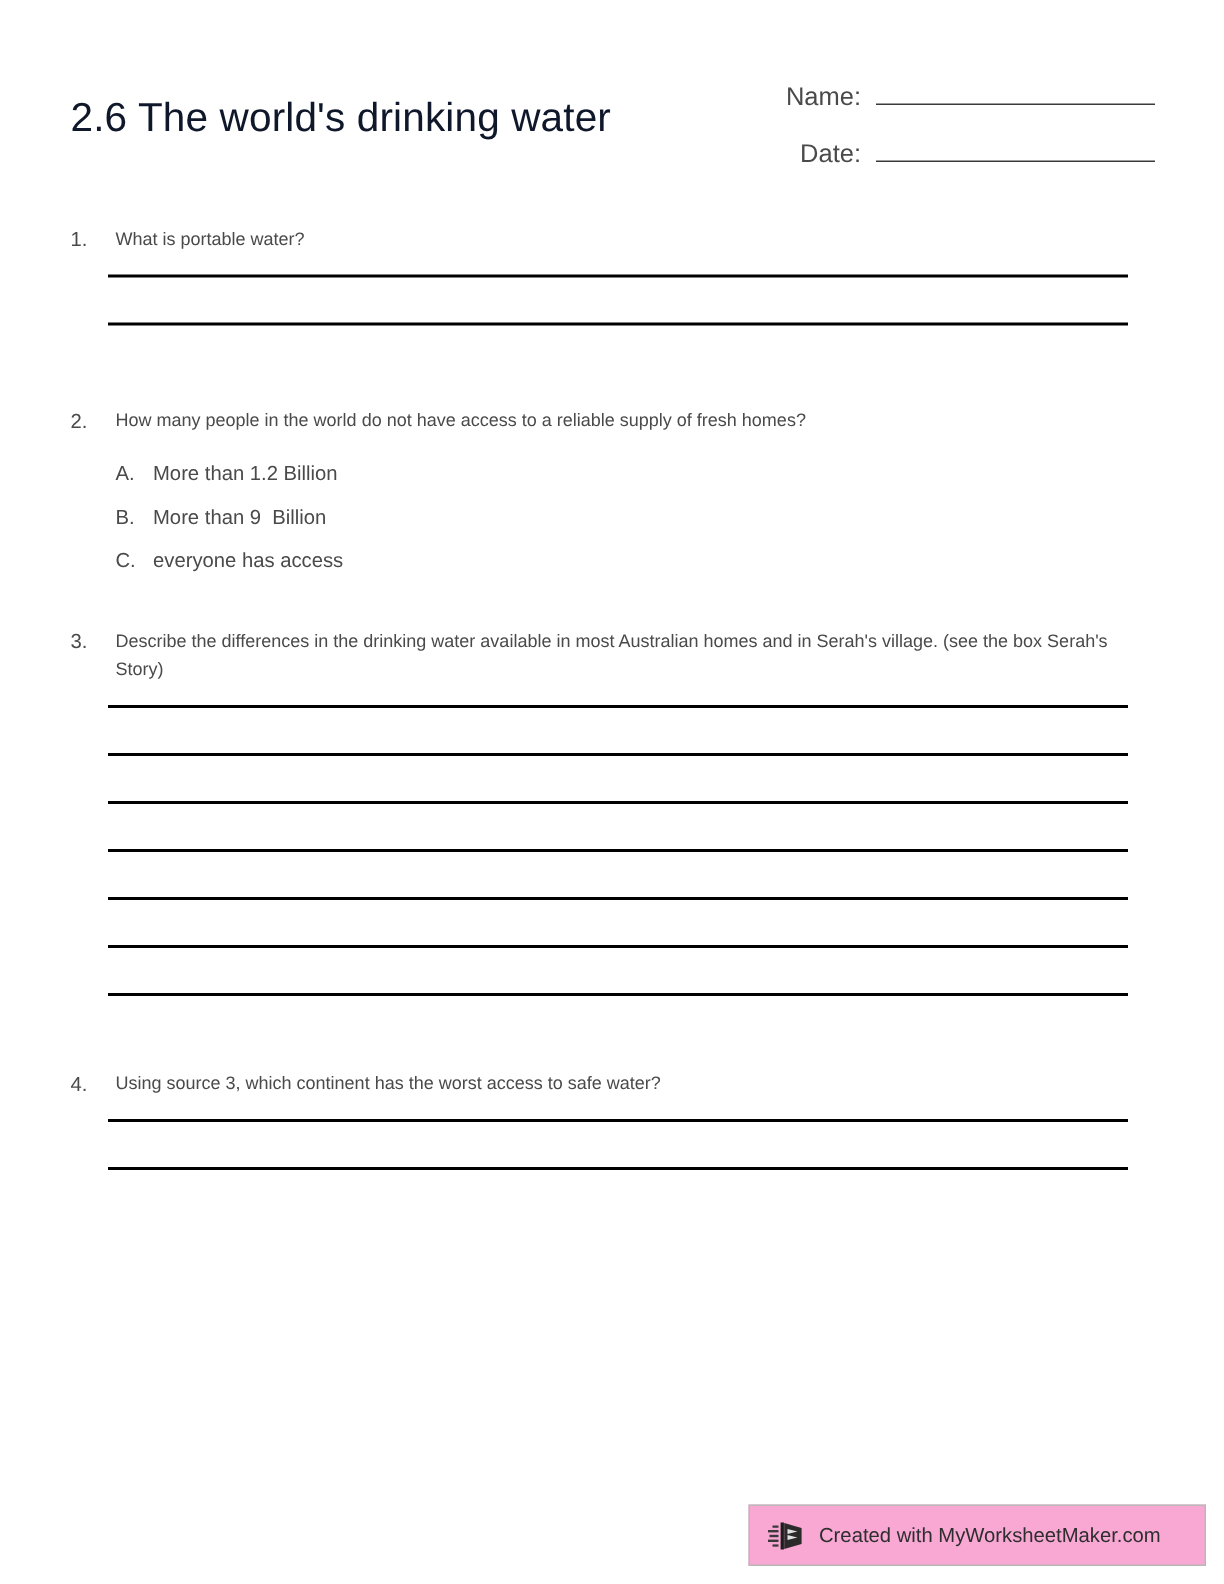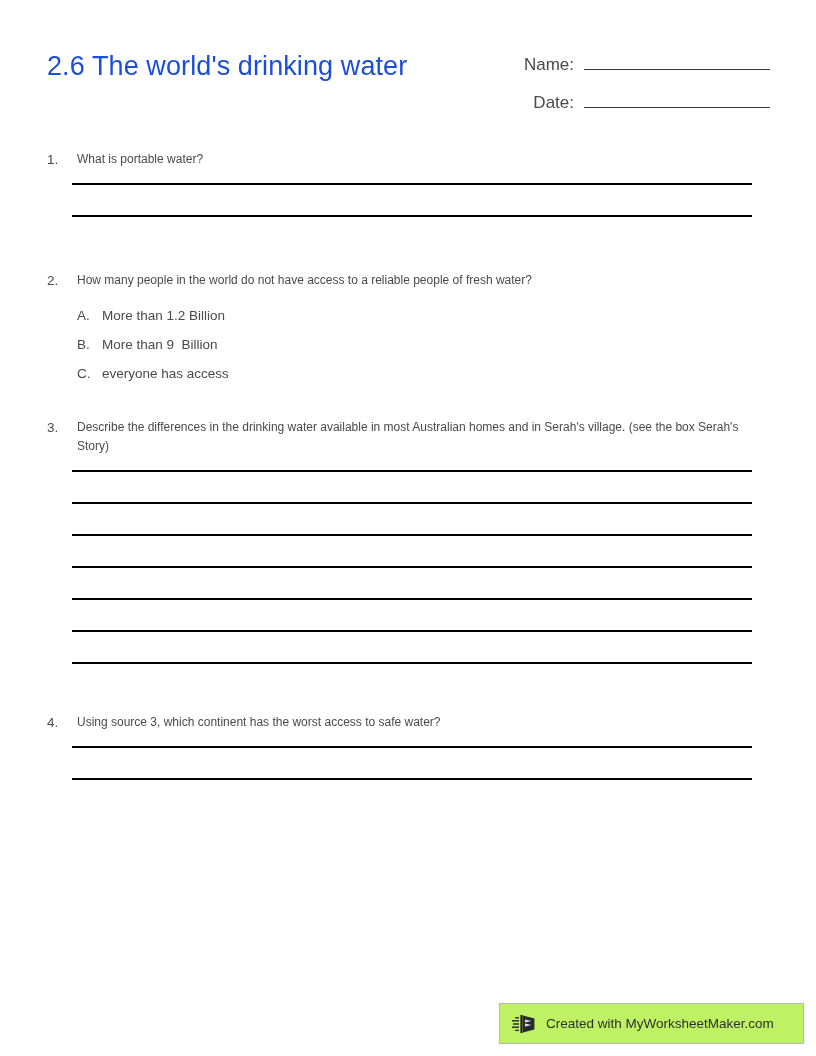--- a/index.html
+++ b/index.html
@@ -21,26 +21,26 @@
   .header {
     position: absolute;
     left: 0;
     top: 0;
     width: 816px;
     height: 150px;
   }
   .worksheet-title {
     position: absolute;
     left: 47px;
-    top: 46px;
+    top: 58px;
     width: 400px;
     font-size: 27px;
     line-height: 40px;
     font-weight: 400;
-    color: #1d4ed8;
+    color: #0f172a;
     letter-spacing: 0.1px;
   }
   .name-date-block {
     position: absolute;
     left: 440px;
     top: 48px;
     width: 330px;
   }
   .nd-row {
     display: flex;
@@ -135,21 +135,21 @@
   .gap-3 { height: 19px; }
 
   
   .footer-badge {
     position: absolute;
     left: 499px;
     top: 1003px;
     width: 305px;
     height: 41px;
     border: 1px solid #b8b8b8;
-    background: #bef264;
+    background: #f9a8d4;
     display: flex;
     align-items: center;
     padding-left: 12px;
   }
   .badge-logo {
     width: 26px;
     height: 22px;
     flex: 0 0 26px;
     position: relative;
     margin-right: 8px;
@@ -187,21 +187,21 @@
       </div>
       <div class="answer-lines">
         <div class="answer-line"></div>
         <div class="answer-line"></div>
       </div>
     </div>
     <div class="gap-1"></div>
     <div class="question-block">
       <div class="q-row">
         <div class="q-number">2.</div>
-        <div class="q-text">How many people in the world do not have access to a reliable people of fresh water?</div>
+        <div class="q-text">How many people in the world do not have access to a reliable supply of fresh homes?</div>
       </div>
       <div class="choices">
         <div class="choice-row">
           <span class="choice-letter">A.</span>
           <span class="choice-text">More than 1.2 Billion</span>
         </div>
         <div class="choice-row">
           <span class="choice-letter">B.</span>
           <span class="choice-text">More than 9  Billion</span>
         </div>

